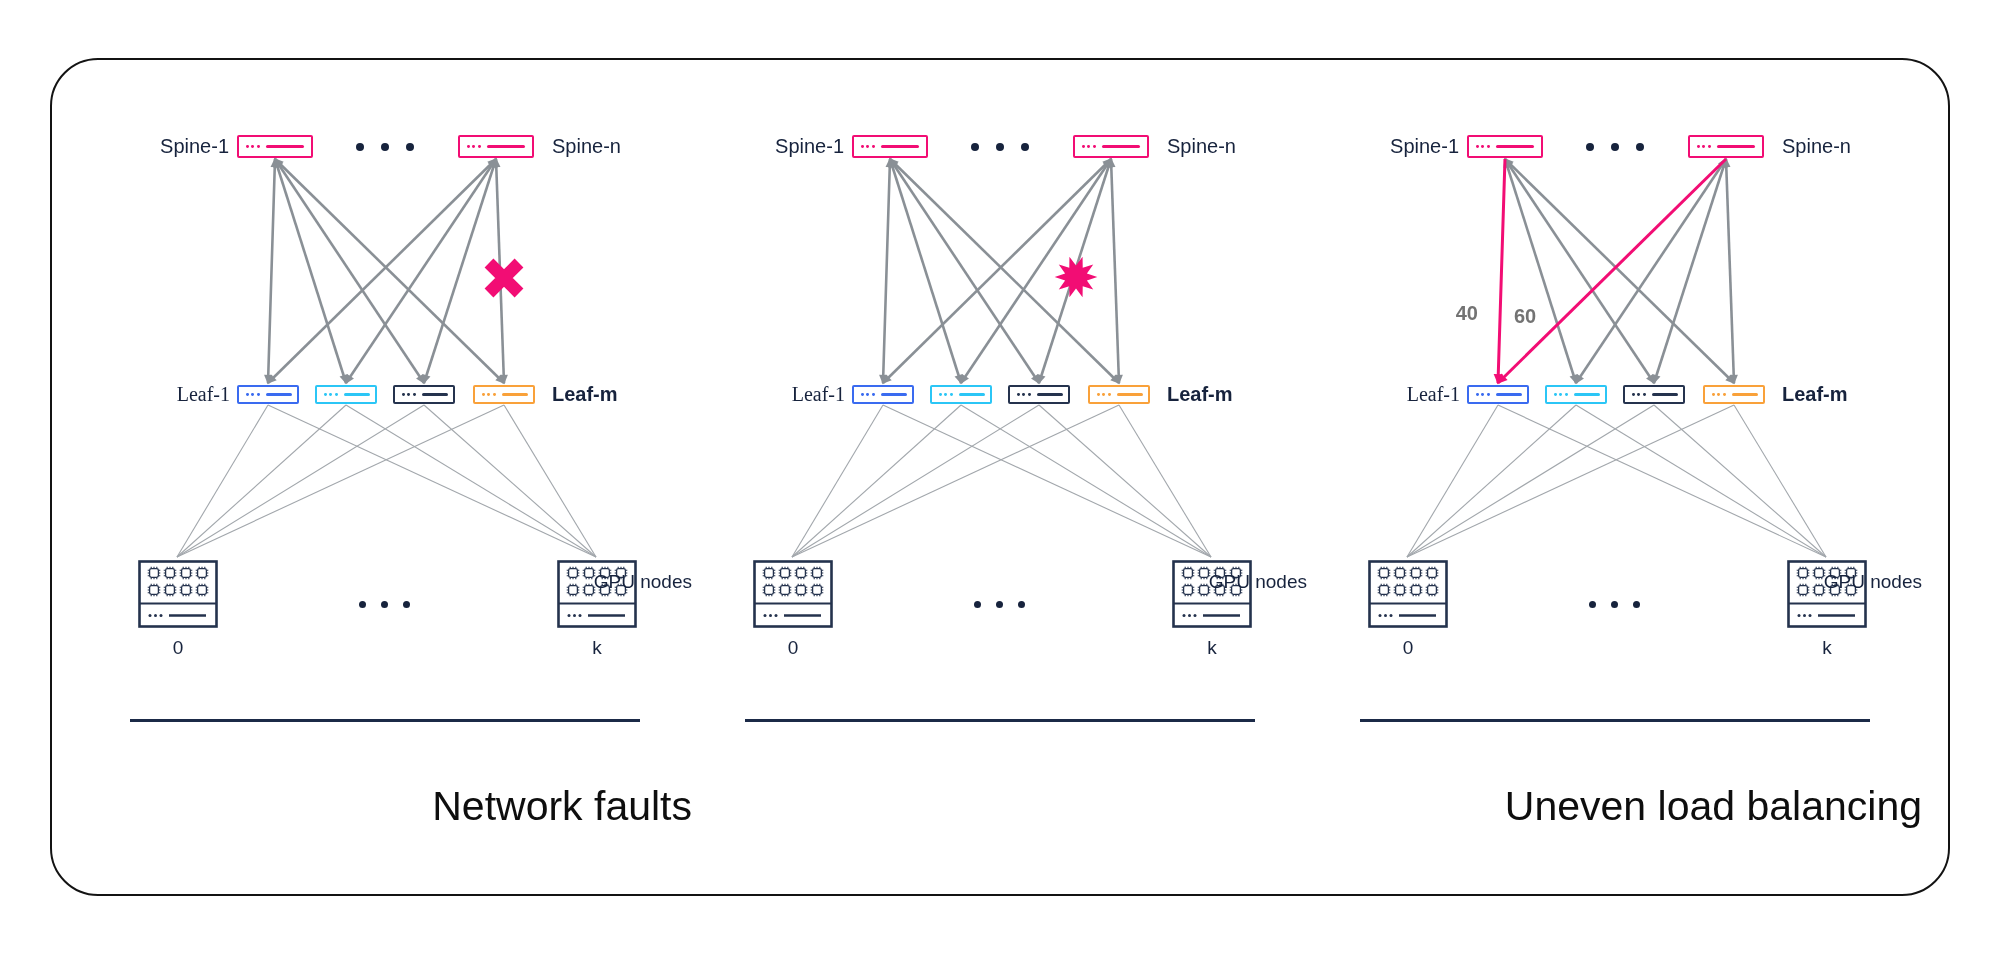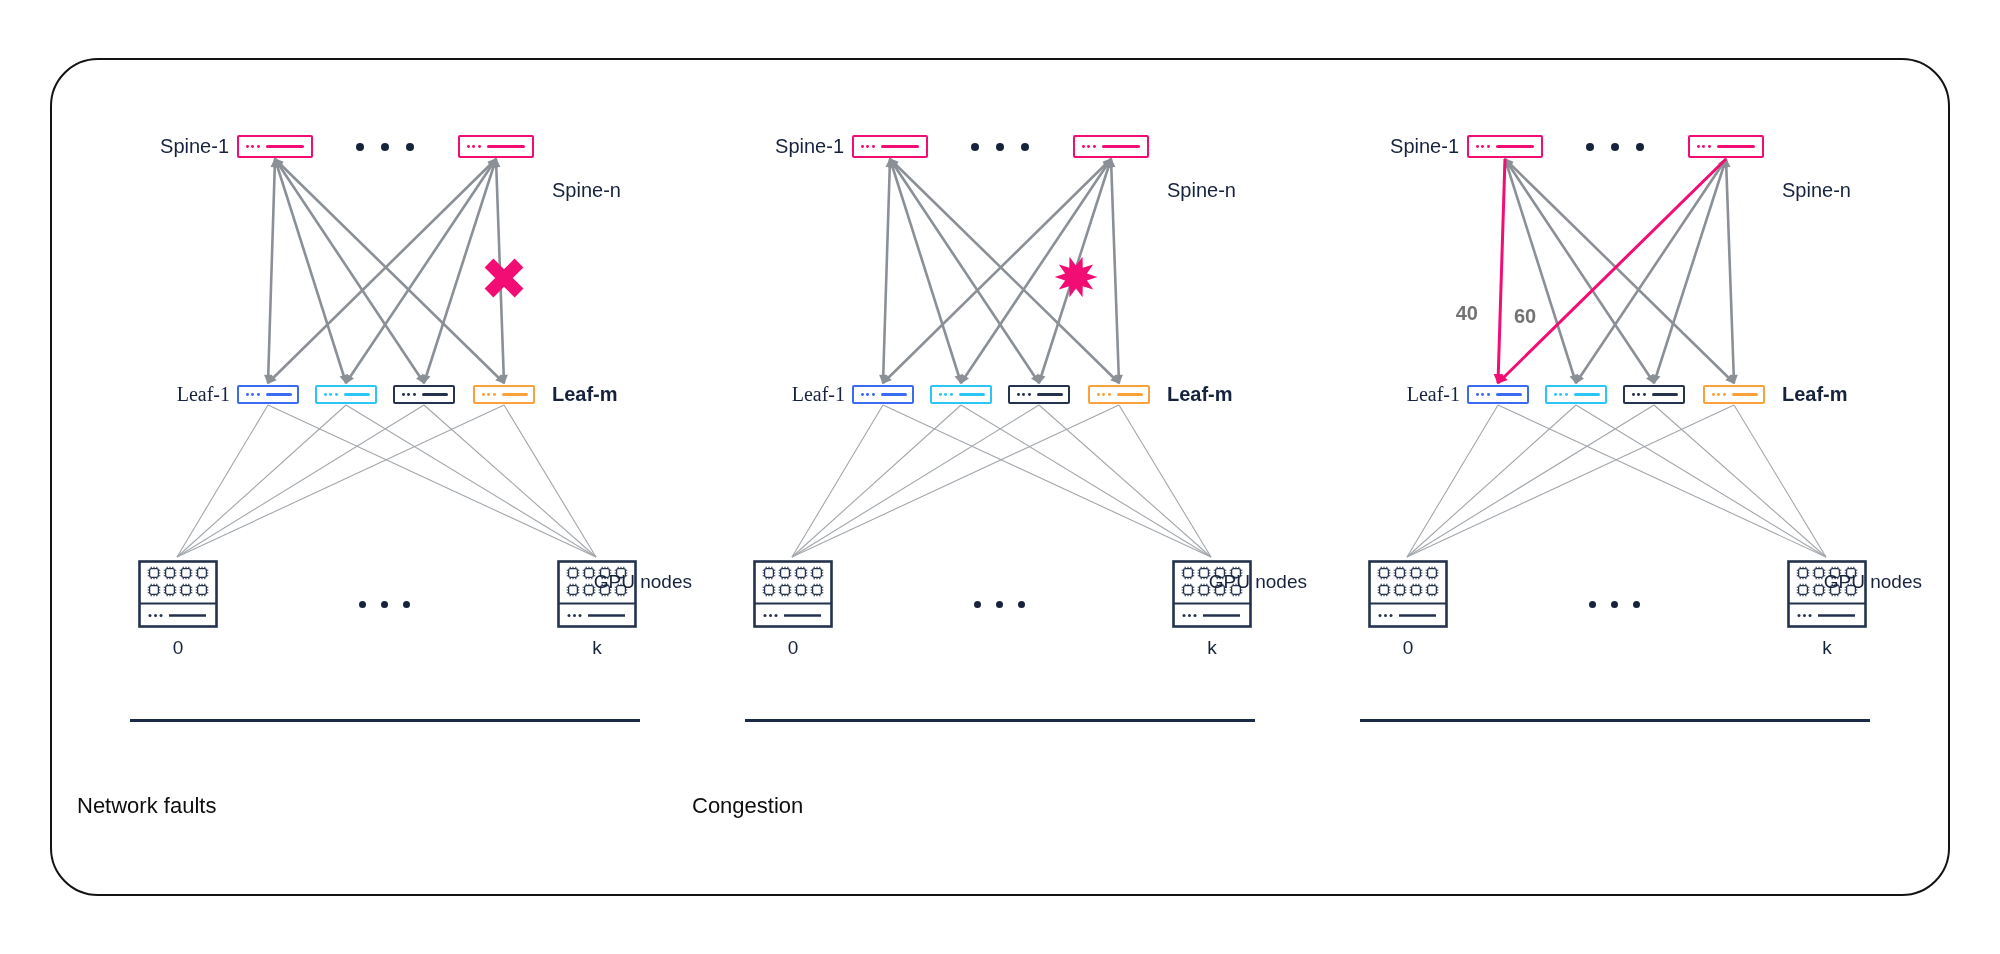--- a/index.html
+++ b/index.html
@@ -6,21 +6,21 @@
   #page{position:relative;width:2000px;height:954px;background:#ffffff;overflow:hidden;
         font-family:"Liberation Sans", sans-serif;color:#17233D;}
   #frame{position:absolute;left:50px;top:58px;width:1896px;height:834px;
          border:2px solid #131313;border-radius:48px;background:#ffffff;}
   .panel{position:absolute;top:0;width:615px;height:943px;}
   .panel-1{left:77px;} .panel-2{left:692px;} .panel-3{left:1307px;}
   .links{position:absolute;left:0;top:0;width:615px;height:954px;pointer-events:none;}
 
   .lbl{position:absolute;font-size:20px;line-height:23px;color:#17233D;white-space:nowrap;}
   .spine-lbl-l{left:0;width:152px;text-align:right;top:135px;}
-  .spine-lbl-r{left:475px;top:135px;margin-top:44px;}
+  .spine-lbl-r{left:475px;top:135px;}
   .leaf-lbl-l{left:0;width:153px;text-align:right;top:383px;font-family:Liberation Serif, serif;}
   .leaf-lbl-r{left:475px;top:383px;font-weight:bold;}
 
   .switch{position:absolute;box-sizing:border-box;background:#ffffff;border:2.4px solid;
           border-radius:2px;display:flex;align-items:center;padding-left:7px;}
   .switch .d{width:2.8px;height:2.8px;border-radius:50%;background:currentColor;
              margin-right:2.6px;flex:0 0 auto;}
   .switch .bar{height:2.8px;background:currentColor;border-radius:2px;margin-left:4px;flex:0 0 auto;}
   .spine-box{width:76px;height:23px;top:135px;color:#F20D74;}
   .spine-box .bar{width:38px;}
@@ -36,22 +36,22 @@
   .ell-gpu{top:601px;gap:15px;} .ell-gpu i{width:7px;height:7px;}
   .gpu-lbl{left:0;width:615px;text-align:right;top:570px;font-size:19px;}
   .idx{position:absolute;top:637px;font-size:19px;text-align:center;width:80px;color:#17233D;}
   .idx-l{left:61px;} .idx-r{left:480px;}
 
   .load{position:absolute;font-size:20px;font-weight:bold;color:#737373;line-height:22px;}
   .load-40{left:127px;width:44px;text-align:right;top:302px;}
   .load-60{left:207px;top:305px;}
 
   .divider{position:absolute;left:53px;width:510px;top:719px;height:3px;background:#1B2A47;}
-  .title{position:absolute;left:0;width:615px;text-align:left;top:783px;
-         font-size:22px;line-height:46px;color:#0e0e0e;}
+  .title{position:absolute;left:0;width:615px;text-align:right;top:783px;
+         font-size:41px;line-height:46px;color:#0e0e0e;}
 </style>
 </head>
 <body>
 
 <svg width="0" height="0" style="position:absolute" aria-hidden="true">
   <defs>
     <marker id="ah-gray" viewBox="0 0 10 10" refX="8.5" refY="5" markerWidth="11" markerHeight="9.5" orient="auto-start-reverse" markerUnits="userSpaceOnUse">
       <path d="M0,0.6 L10,5 L0,9.4 Z" fill="#8A9096"></path>
     </marker>
     <marker id="ah-pink" viewBox="0 0 10 10" refX="8.5" refY="5" markerWidth="12" markerHeight="10.5" orient="auto-start-reverse" markerUnits="userSpaceOnUse">
@@ -247,21 +247,20 @@
     <div class="lbl gpu-lbl">GPU nodes</div>
     <div class="ell ell-gpu">
         <i></i>
         <i></i>
         <i></i>
       </div>
     <div class="idx idx-l">0</div>
     <div class="idx idx-r">k</div>
 
     <div class="divider"></div>
-    <div class="title">Congestion</div>
   </div>
 
   <div class="panel panel-3">
     <svg class="links" viewBox="0 0 615 954">
       <g stroke="#A2A7AC" stroke-width="1.1">
         <line x1="191" y1="405" x2="100" y2="557"></line>
           <line x1="191" y1="405" x2="519" y2="557"></line>
         <line x1="269" y1="405" x2="100" y2="557"></line>
           <line x1="269" y1="405" x2="519" y2="557"></line>
         <line x1="347" y1="405" x2="100" y2="557"></line>
@@ -338,14 +337,15 @@
     <div class="lbl gpu-lbl">GPU nodes</div>
     <div class="ell ell-gpu">
         <i></i>
         <i></i>
         <i></i>
       </div>
     <div class="idx idx-l">0</div>
     <div class="idx idx-r">k</div>
 
     <div class="divider"></div>
+    <div class="title">Uneven load balancing</div>
   </div>
 </div>
 
 </body></html>

